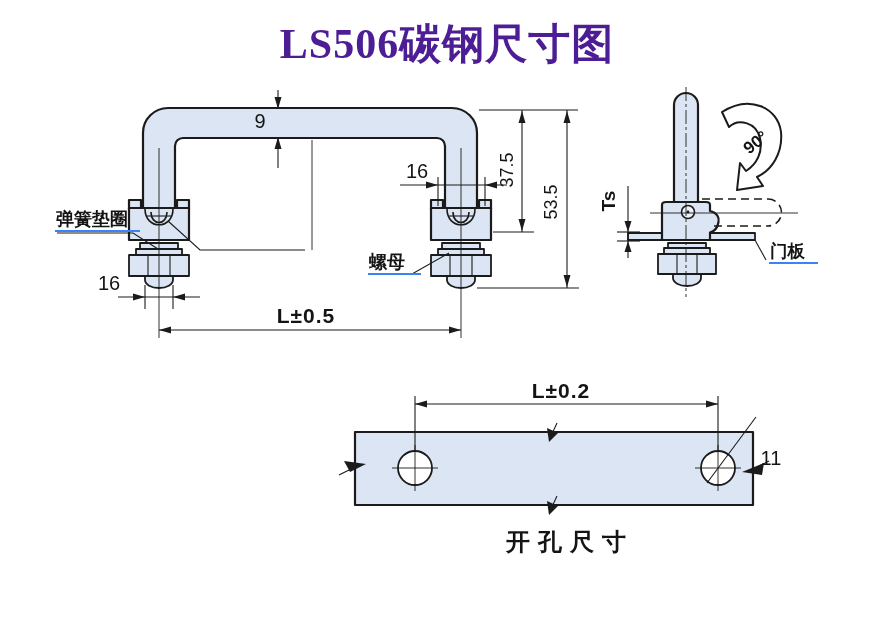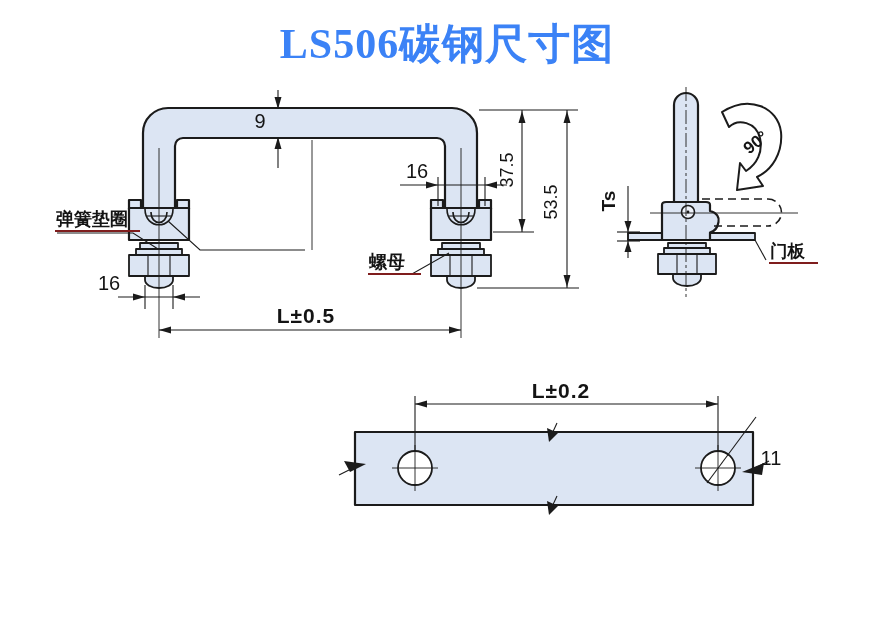--- a/index.html
+++ b/index.html
@@ -7,25 +7,25 @@
     position:relative;width:888px;height:622px;background:#ffffff;overflow:hidden;
     font-family:"Liberation Sans","DejaVu Sans",sans-serif;color:#141414;
   }
   .abs{position:absolute;white-space:nowrap;}
   .ctr{transform:translate(-50%,-50%);}
   .rot90{transform:translate(-50%,-50%) rotate(-90deg);}
   .rot38{transform:translate(-50%,-50%) rotate(-38deg);}
   #title{
     left:174px;top:16px;width:546px;text-align:center;
     font-family:"Liberation Serif","DejaVu Serif",serif;
-    font-size:42px;font-weight:600;letter-spacing:1px;color:#3b82f6;
+    font-size:42px;font-weight:600;letter-spacing:1px;color:#4c1d95;
   }
   .dim{font-size:20px;font-weight:500;}
   .dimL{font-size:21px;font-weight:600;letter-spacing:1px;}
-  .zh{font-size:18px;font-weight:700;border-bottom:2px solid #7f1d1d;padding:0 12px 1px 1px;line-height:20px;}
+  .zh{font-size:18px;font-weight:700;border-bottom:2px solid #3b82f6;padding:0 12px 1px 1px;line-height:20px;}
   .svgwrap{position:absolute;left:0;top:0;}
   svg .part{fill:#dce5f3;stroke:#1b1b1b;stroke-width:2.2;stroke-linejoin:round;}
   svg .part18{fill:#dce5f3;stroke:#1b1b1b;stroke-width:1.8;stroke-linejoin:round;}
   svg .thin{stroke:#1b1b1b;stroke-width:1.1;fill:none;}
   svg .cl{stroke:#1b1b1b;stroke-width:0.9;fill:none;}
   svg .cld{stroke:#1b1b1b;stroke-width:0.9;fill:none;stroke-dasharray:14 3 3 3;}
   svg .dash{stroke:#1b1b1b;stroke-width:1.6;fill:none;stroke-dasharray:8 5;}
   svg .arr{fill:#1b1b1b;stroke:none;}
   svg .det{stroke:#1b1b1b;stroke-width:1.6;fill:none;}
   #caption-zh{font-size:24px;font-weight:700;letter-spacing:8px;}
@@ -206,13 +206,14 @@
   <div class="abs zh" style="left:55px;top:209px;">弹簧垫圈</div>
   <div class="abs zh" style="left:368px;top:252px;min-width:40px;">螺母</div>
 
   <div class="abs rot90" style="left:609px;top:201px;font-size:19px;font-weight:600;">Ts</div>
   <div class="abs rot38" style="left:756px;top:143px;font-size:17px;font-weight:600;">90°</div>
   <div class="abs zh" style="left:763px;top:241px;font-size:17.5px;min-width:36px;margin-left:6px;">门板</div>
 
   <div class="abs ctr dimL" style="left:561px;top:391px;">L±0.2</div>
   <div class="abs ctr dim" style="left:771px;top:413px;margin-top:45px;">11</div>
 
+  <div id="caption-zh" class="abs ctr" style="left:570px;top:542px;">开孔尺寸</div>
 </div>
 
 </body></html>

